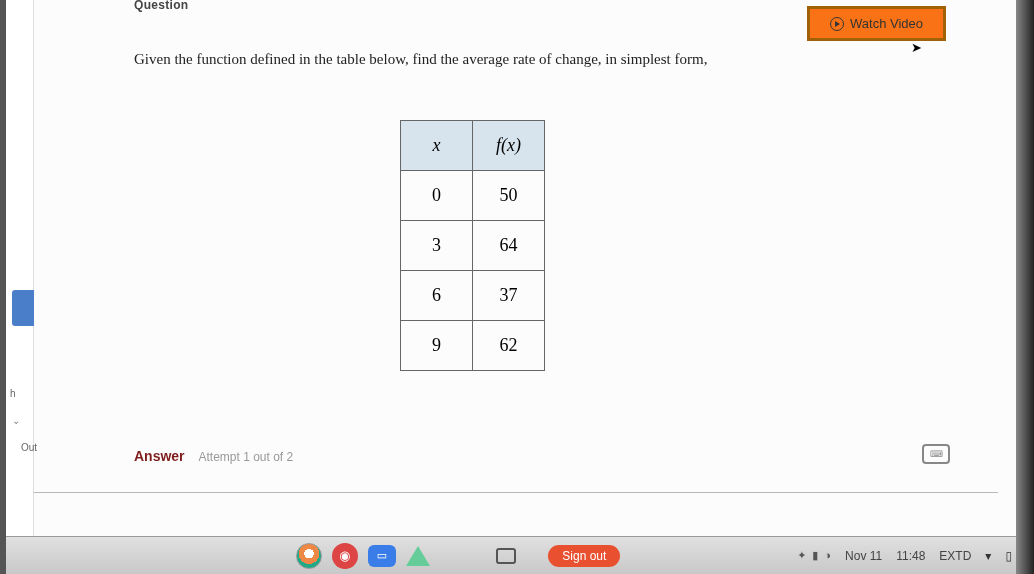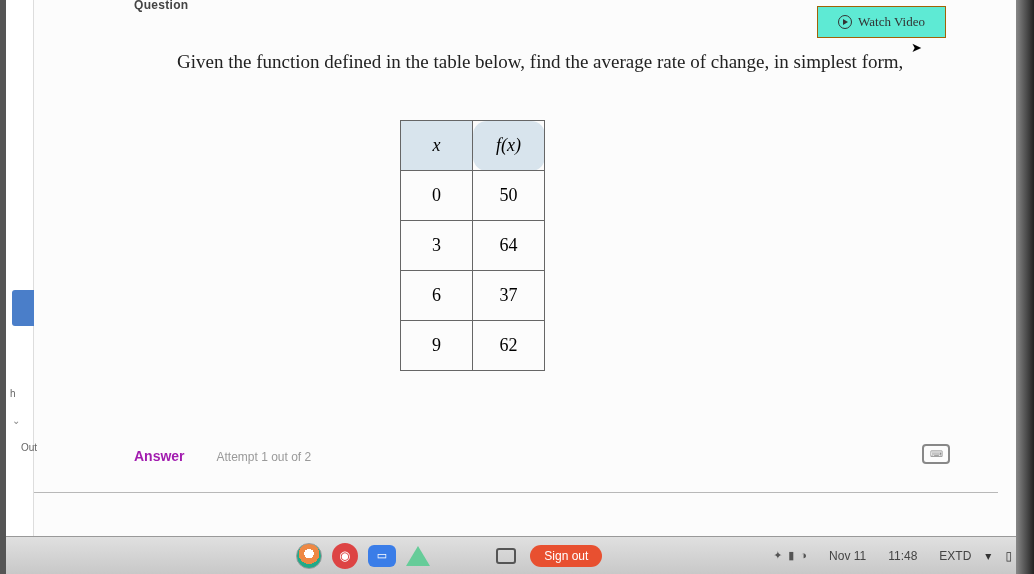--- a/index.html
+++ b/index.html
@@ -72,24 +72,24 @@
       left: 100px; top: 0; right: 30px;
       padding: 0;
     }
     .top-buttons {
       position: absolute;
       right: 40px; top: 6px;
       display: flex;
       gap: 10px;
     }
     .top-btn {
-      background: #5eead4;
-      border: 1px solid #a16207;
+      background: #f97316;
+      border: 3px solid #a16207;
       padding: 7px 20px;
-      font-family: Liberation Serif, serif;
+      font-family: Liberation Sans, sans-serif;
       font-size: 13px;
       color: #333;
       cursor: pointer;
       display: flex;
       align-items: center;
       gap: 6px;
     }
     .play-icon-circle {
       width: 14px; height: 14px;
       border: 1.5px solid #333;
@@ -117,24 +117,23 @@
     .cursor-arrow {
       position: absolute;
       right: 64px; top: 40px;
       font-size: 13px;
       color: #000;
     }
     .problem-text {
       position: absolute;
       left: 28px; top: 48px;
       right: 30px;
-      font-size: 19px;
+      font-size: 15px;
       line-height: 1.5;
       color: #222;
-      margin-left: 43px;
     }
     .math-table {
       position: absolute;
       left: 50%;
       top: 120px;
       transform: translateX(-146px);
       border-collapse: collapse;
       font-size: 18px;
     }
     .math-table th, .math-table td {
@@ -143,36 +142,35 @@
       height: 50px;
       text-align: center;
       font-weight: normal;
     }
     .math-table th {
       background: #d8e4ed;
       font-style: italic;
     }
     .math-table th.fx {
       font-style: italic;
-      border-radius: 14px;
     }
     .answer-row {
       position: absolute;
       left: 28px;
       top: 448px;
       font-family: Arial, sans-serif;
       font-size: 14px;
     }
     .answer-row .label {
       font-weight: bold;
-      color: #a21caf;
+      color: #7f1d1d;
     }
     .answer-row .attempt {
       color: #999;
-      margin-left: 28px;
+      margin-left: 10px;
       font-size: 12px;
     }
     .keyboard-btn {
       position: absolute;
       right: 36px;
       top: 444px;
       width: 28px; height: 20px;
       border: 2px solid #888;
       border-radius: 4px;
       display: flex;
@@ -227,21 +225,21 @@
       border-left: 12px solid transparent;
       border-right: 12px solid transparent;
       border-bottom: 20px solid #6c9;
       position: relative;
     }
     .tb-center {
       position: absolute;
       left: 48%;
       display: flex;
       align-items: center;
-      gap: 2px;
+      gap: 20px;
     }
     .tb-screen {
       width: 20px; height: 16px;
       border: 2px solid #555;
       border-radius: 3px;
       margin-right: 4px;
     }
     .signout-pill {
       background: #e85030;
       color: #fff;
@@ -252,21 +250,21 @@
     }
     .tb-right {
       position: absolute;
       right: 22px;
       display: flex;
       align-items: center;
       gap: 14px;
       color: #333;
     }
     .tb-right .small-icons { display: flex; gap: 6px; font-size: 11px; color: #555; }
-    .muted { color: #444; margin-left: 8px; }
+    .muted { color: #444; }
   </style>
 </head>
 <body>
 
 <div class="screen-dark-left"></div>
 <div class="screen-dark-edge"></div>
 
 <div class="main-area">
 
   <div class="left-sidebar">

